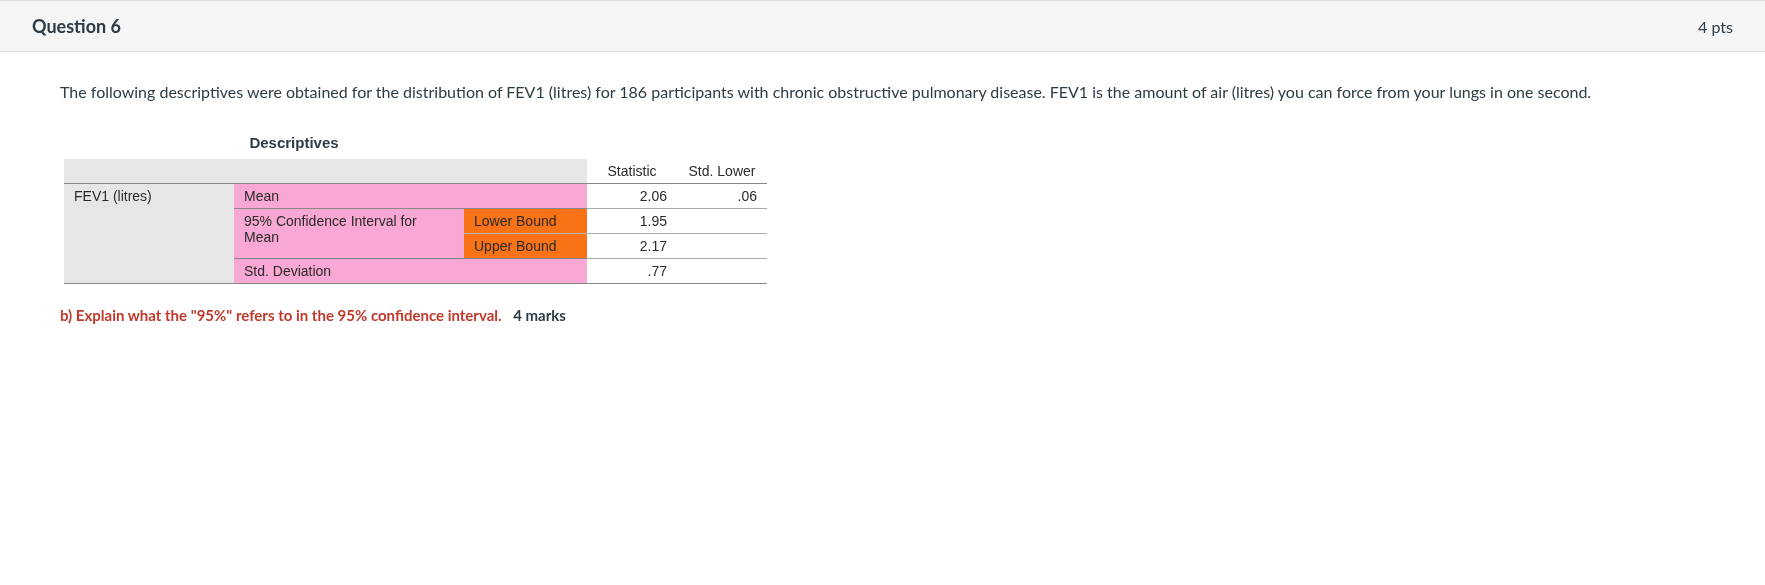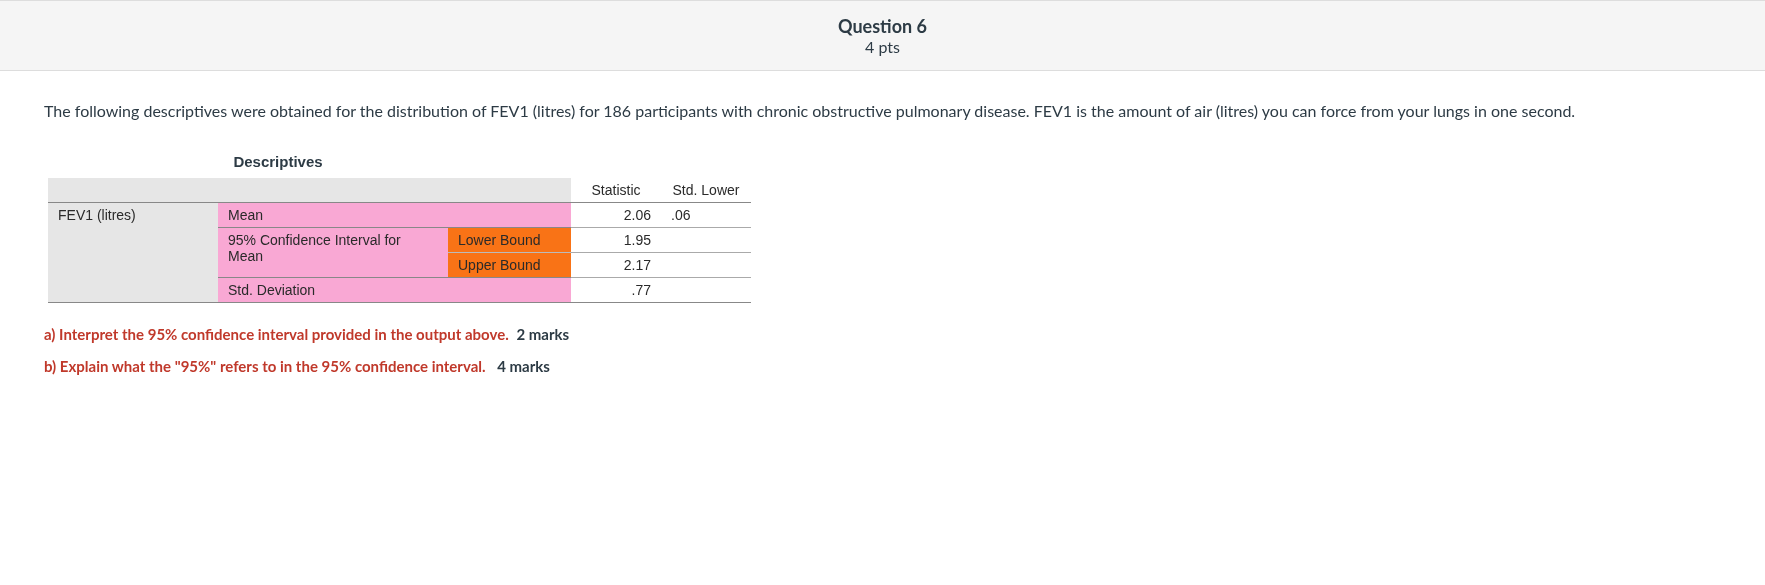--- a/index.html
+++ b/index.html
@@ -15,32 +15,31 @@
     }
     .question-header {
       display: flex;
       justify-content: space-between;
       align-items: center;
       background: #f5f5f5;
       border: 1px solid #ddd;
       border-left: none;
       border-right: none;
       padding: 14px 32px;
-      flex-direction: column;
     }
     .question-title {
       font-weight: 700;
       font-size: 18px;
     }
     .question-points {
       font-size: 16px;
       color: #2d3b45;
     }
     .question-body {
-      padding: 28px 44px;
+      padding: 28px 60px;
     }
     .question-text {
       margin-bottom: 30px;
       line-height: 1.5;
     }
     .table-title {
       font-weight: 700;
       font-family: Arial, sans-serif;
       font-size: 15px;
       text-align: center;
@@ -87,20 +86,21 @@
       width: 90px;
       border-top: 1px solid #888;
     }
     .row-first td {
       border-top: 1px solid #888;
     }
     .row-last td.num-col, .row-last td.err-col {
       border-bottom: 1px solid #888;
     }
     .err-col {
+      text-align: right;
       width: 90px;
     }
     .row-first .err-col {
         border-top: 1px solid #888;
     }
     .desc-col, .sub-col {
         border-top: 1px solid #bbb;
     }
     .row-first .desc-col, .row-first .sub-col {
         border-top: 1px solid #888;
@@ -170,20 +170,16 @@
       </tr>
       <tr class="row-inner row-last row-group-top">
         <td class="desc-col" colspan="2">Std. Deviation</td>
         <td class="num-col">.77</td>
         <td class="err-col"></td>
       </tr>
     </tbody>
   </table>
 
   <p class="subquestion">
-    <span class="red">a) Interpret the 95% confidence interval provided in the output above.</span>
-    &nbsp;<span class="marks">2 marks</span>
-  </p>
-  <p class="subquestion">
     <span class="red">b) Explain what the "95%" refers to in the 95% confidence interval.</span>
     &nbsp;&nbsp;<span class="marks">4 marks</span>
   </p>
 </div>
 
 </body></html>

